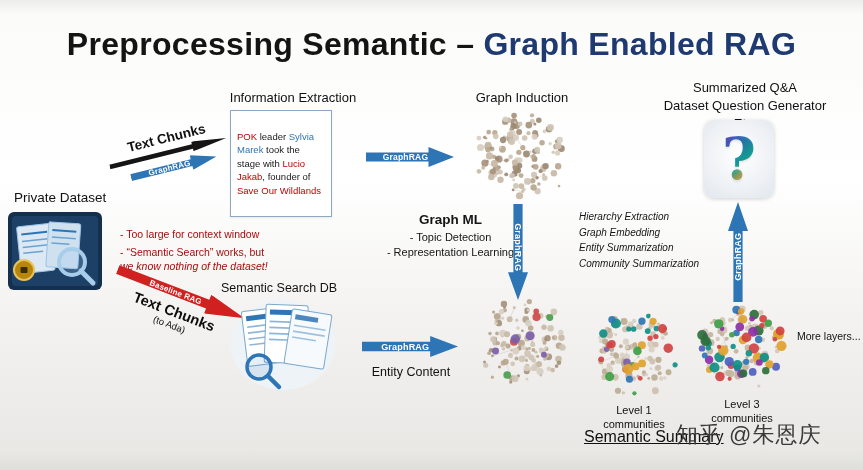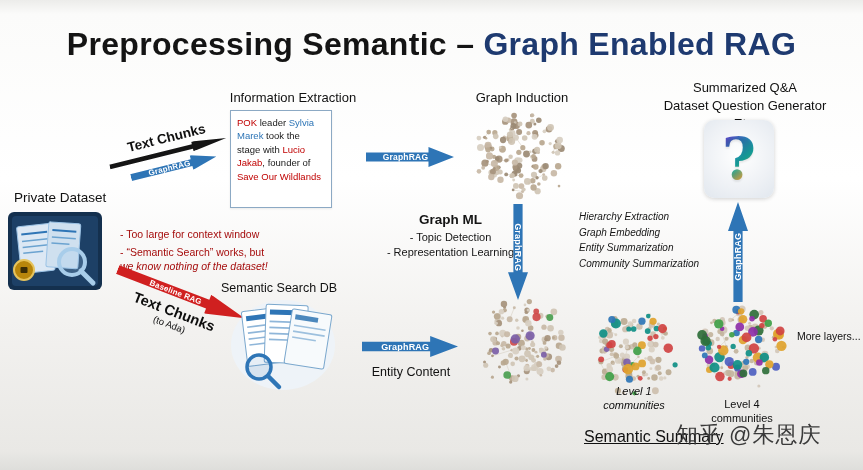--- a/index.html
+++ b/index.html
@@ -50,21 +50,21 @@
   .diag-top-graphrag{width:88px; height:15px; margin:3px 0 0 18px; font-size:8px;}
 
   .diag-bottom{position:absolute; left:108px; top:283px; width:136px;
                transform:rotate(21deg); transform-origin:50% 50%;}
   .diag-bottom .red-arrow{width:136px; height:20px; font-size:8px;}
   .diag-bottom-label{text-align:center; font-size:14.5px; font-weight:700; color:#0e0e0e; margin-top:1px;}
   .diag-bottom-sub{text-align:center; font-size:9.5px; color:#0e0e0e;}
 
   
   .extract-box{position:absolute; left:230px; top:110px; width:102px; min-height:98px;
-               border:1px solid #8ca9c4; background:#fff; padding:5px 6px;
+               border:1px solid #8ca9c4; background:#fff; padding:19px 6px;
                font-size:9.5px; line-height:1.42; box-shadow:0 1px 2px rgba(0,0,0,.08);}
 
   .graphml{position:absolute; left:383px; top:212px; width:135px; text-align:center;}
   .graphml-title{font-size:13.5px; font-weight:700; margin-bottom:3px;}
   .graphml-item{font-size:11px; line-height:1.4;}
 
   .hier-notes{position:absolute; left:535px; top:209px; font-size:10px;
               font-style:italic; line-height:1.55; color:#151515;margin-left:44px;}
 
   .dataset-notes{position:absolute; left:120px; top:227px; width:152px;
@@ -76,21 +76,21 @@
   .img-docs{position:absolute; left:230px; top:297px; width:106px; height:94px;}
 
   .cluster{position:absolute;}
   .cl-induction{left:468px; top:107px; width:108px; height:102px;}
   .cl-level0{left:470px; top:295px; width:102px; height:98px;}
   .cl-level1{left:585px; top:305px; width:100px; height:96px;}
   .cl-level2{left:694px; top:299px; width:96px; height:94px;}
 
   .lvl-label{position:absolute; text-align:center; font-size:11px; line-height:1.3; color:#111;}
   .lvl0{left:482px; top:397px; width:80px;}
-  .lvl1{left:594px; top:384px; width:80px;font-style:italic;}
+  .lvl1{left:594px; top:403px; width:80px;}
   .lvl2{left:702px; top:397px; width:80px;}
 
   .qbox{position:absolute; left:704px; top:120px; width:70px; height:78px;
         display:flex; align-items:center; justify-content:center;
         background:radial-gradient(circle at 50% 45%, #ffffff 0%, #eef1f5 60%, #e1e7ee 100%);
         border-radius:10px; box-shadow:0 1px 4px rgba(0,0,0,.18);}
   .qmark{font-family:"DejaVu Serif", serif; font-size:58px; font-weight:800; line-height:1;
          background:linear-gradient(140deg,#7a2ccf 0%,#2e75b6 30%,#16a8a0 55%,#f2a93b 78%,#e04f4f 100%);
          -webkit-background-clip:text; background-clip:text; color:transparent;
          text-shadow:0 2px 2px rgba(0,0,0,.08);}
@@ -786,21 +786,21 @@
       <circle cx="52.23290793275696" cy="62.859561876223495" r="3.1425500951940197" fill="#2e75b6" opacity="0.92"></circle>
       <circle cx="47.123746933480604" cy="12.358453799938701" r="3.15468413613271" fill="#e0a32e" opacity="0.92"></circle>
       <circle cx="43.492847014023404" cy="65.86314562551071" r="4.808066696301102" fill="#0f8f85" opacity="0.92"></circle>
     </svg>
 
   <div class="lvl-label lvl1">
     <div>Level 1</div>
     <div>communities</div>
   </div>
   <div class="lvl-label lvl2">
-    <div>Level 4</div>
+    <div>Level 3</div>
     <div>communities</div>
   </div>
 
   <div class="label lbl-more-layers">More layers...</div>
   <div class="label lbl-semantic-summary">Semantic Summary</div>
 
   <div class="qbox">
     <span class="qmark">?</span>
   </div>
 

